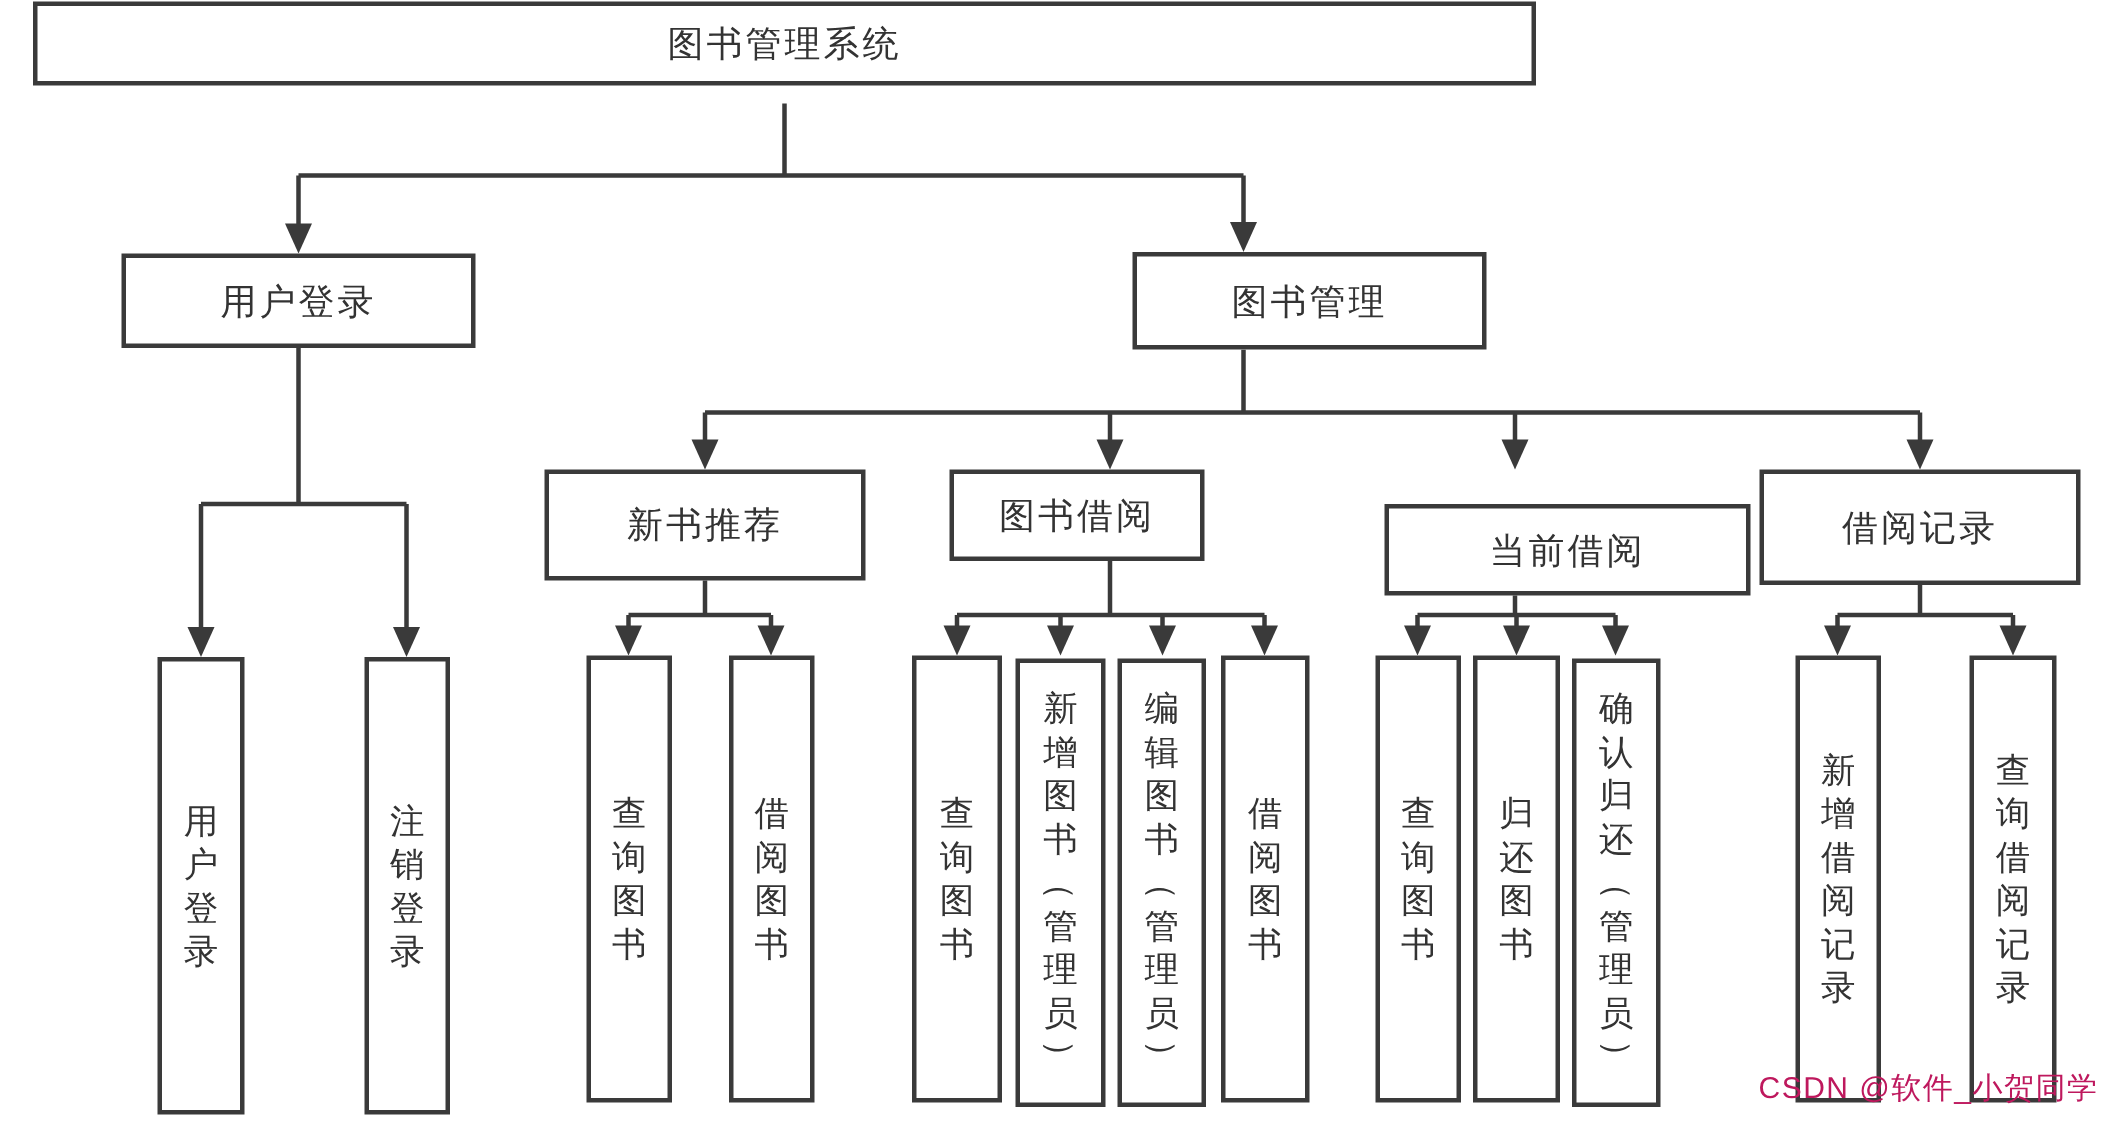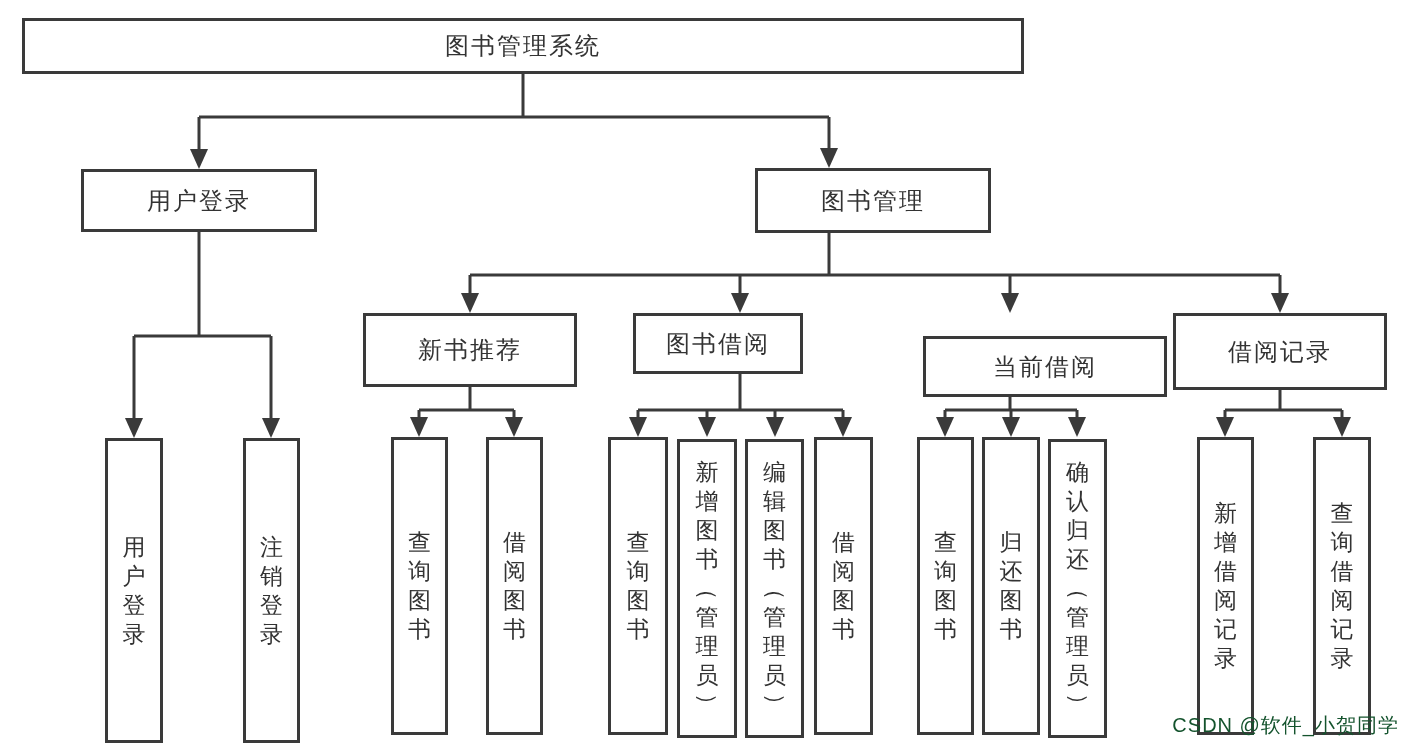--- a/index.html
+++ b/index.html
@@ -48,21 +48,21 @@
     font-size: 23px;
     line-height: 1;
   }
   .vtext span { display: block; width: 24px; height: 23px; text-align: center; }
   .vtext span.rot { transform: rotate(90deg); }
   #watermark {
     position: absolute;
     right: 6px;
     top: 712px;
     font-size: 20px;
-    color: #14532d;
+    color: #be185d;
     letter-spacing: 1px;
   }
 </style>
 </head>
 <body>
 
 <div id="canvas">
 
   <svg id="wires" viewBox="0 0 1405 747" xmlns="http://www.w3.org/2000/svg">
     <g stroke="#3a3a3a" stroke-width="3" fill="none">
@@ -97,21 +97,21 @@
       <polygon points="766,417 784,417 775,437"></polygon>
       <polygon points="834,417 852,417 843,437"></polygon>
       <polygon points="936,417 954,417 945,437"></polygon>
       <polygon points="1002,417 1020,417 1011,437"></polygon>
       <polygon points="1068,417 1086,417 1077,437"></polygon>
       <polygon points="1216,417 1234,417 1225,437"></polygon>
       <polygon points="1333,417 1351,417 1342,437"></polygon>
     </g>
   </svg>
 
-  <div class="node" style="left:22px; top:18px; width:1002px; height:56px;">
+  <div class="node" style="left:22px; top:1px; width:1002px; height:56px;">
     <span>图书管理系统</span>
   </div>
 
   <div class="node" style="left:81px; top:169px; width:236px; height:63px;">
     <span>用户登录</span>
   </div>
   <div class="node" style="left:711px; top:168px; width:236px; height:65px;margin-left:44px;">
     <span>图书管理</span>
   </div>
 

